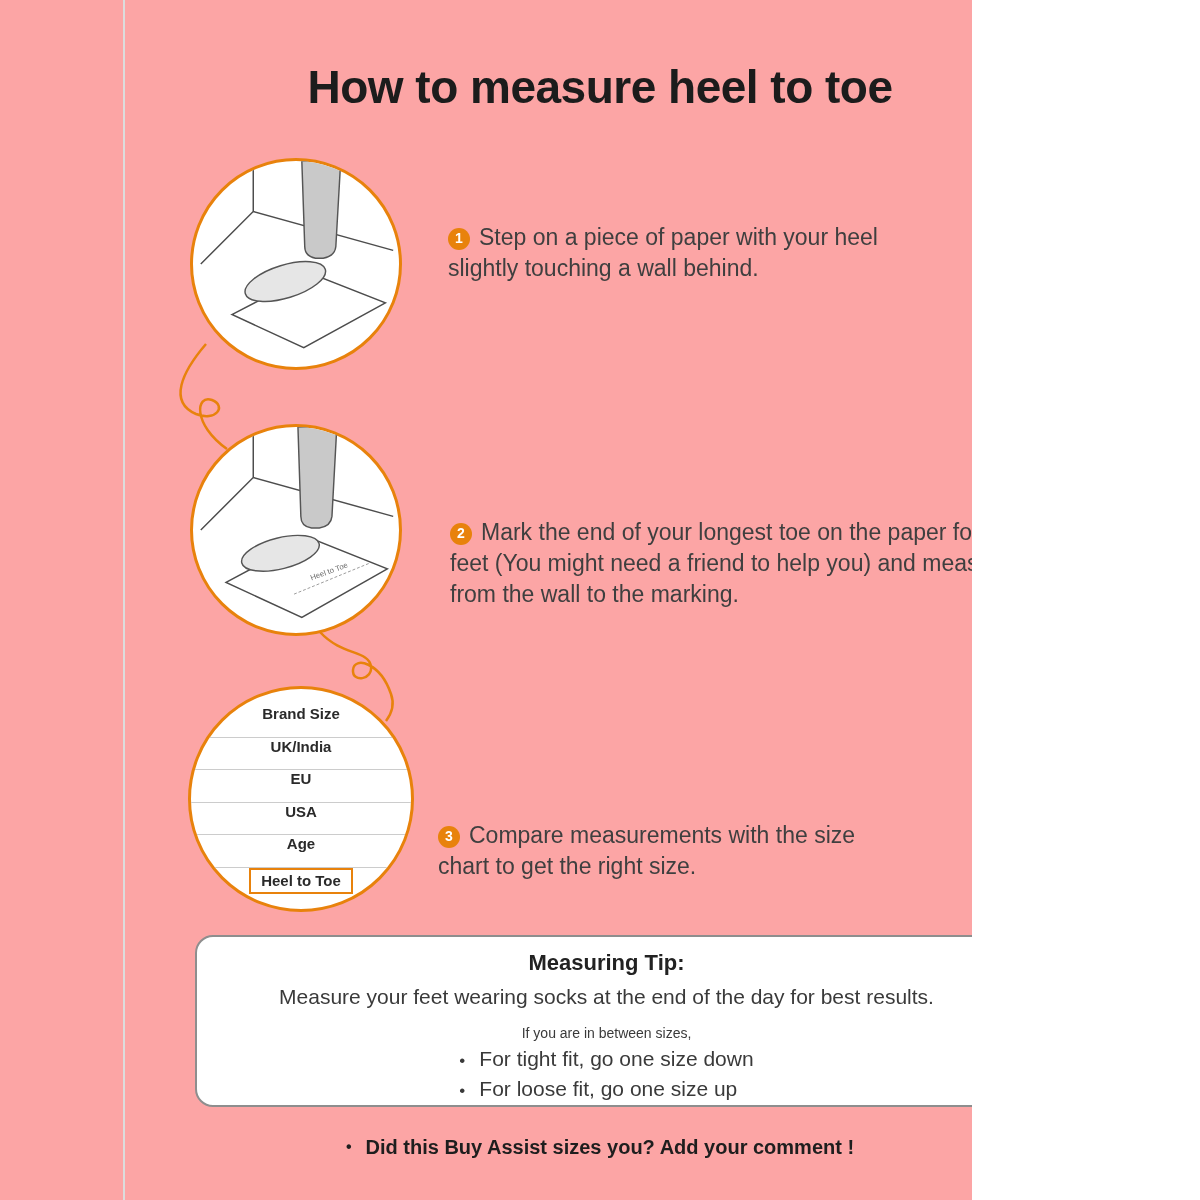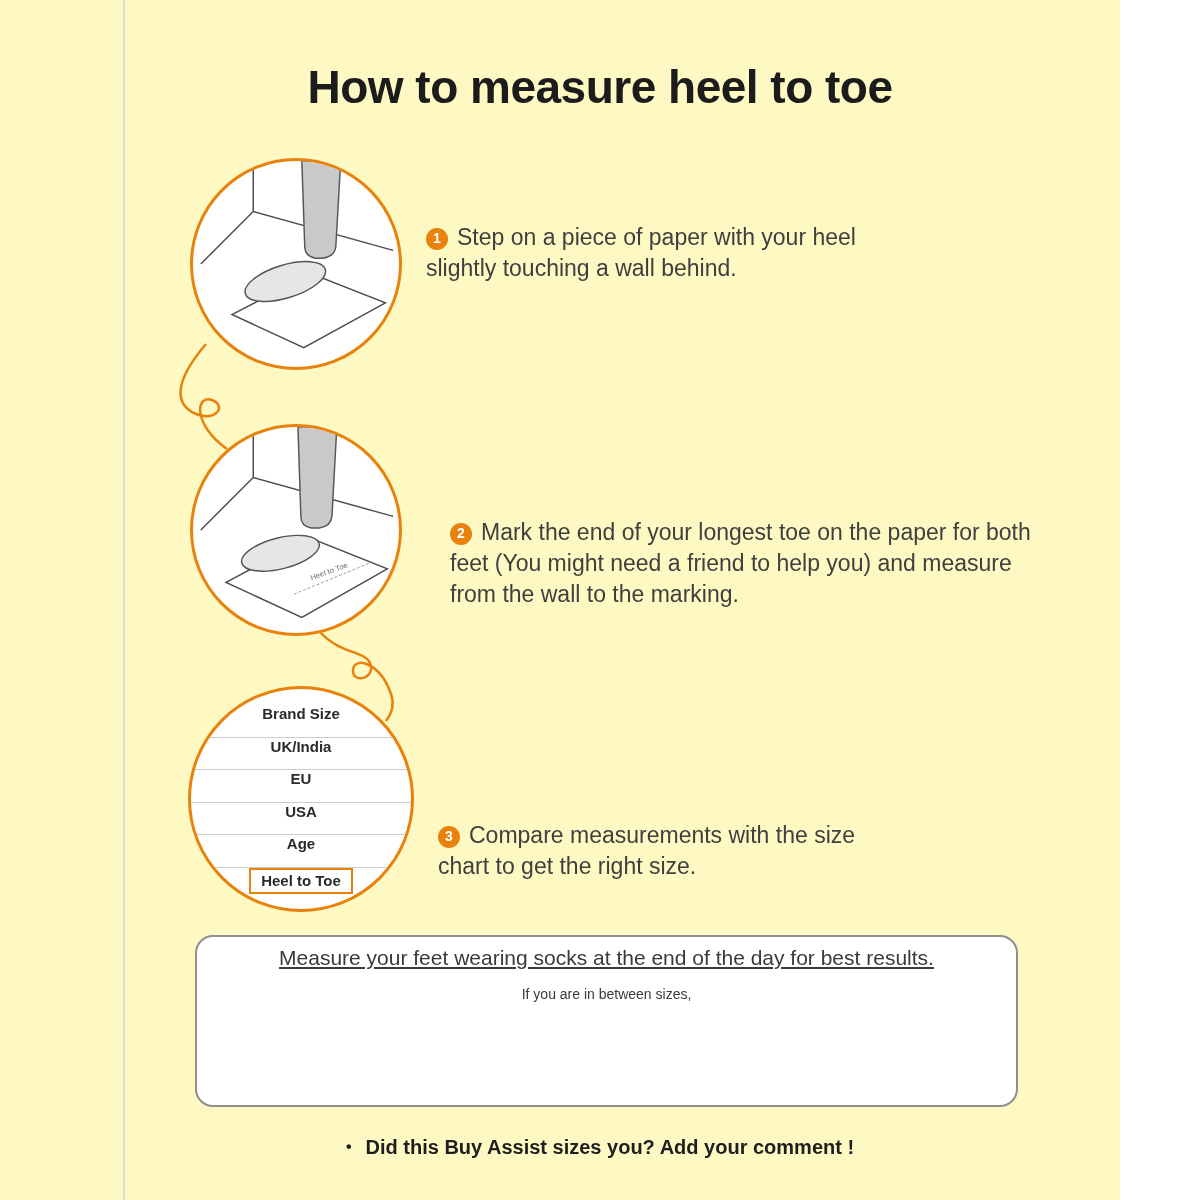--- a/index.html
+++ b/index.html
@@ -1,54 +1,54 @@
 <!DOCTYPE html>
 <html style="--accent: #E8820C;"><head>
 <meta charset="utf-8">
 <style>
   * { margin:0; padding:0; box-sizing:border-box; }
   html,body { width:1200px; height:1200px; background:#fff;
     font-family:"Liberation Sans", sans-serif; color:#3d3d3d; }
-  .canvas { position:absolute; top:0; left:0; width:1120px; height:1200px; background:#fef9c3; overflow:hidden; }
+  .canvas { position:absolute; top:0; left:0; width:972px; height:1200px; background:#fca5a5; overflow:hidden; }
 
   .edge { position:absolute; top:0; bottom:0; width:2px; background:#dcdcdc; }
   .edge.left  { left:123px; }
   .edge.right { left:1120px; }
 
   .title { position:absolute; left:0; top:60px; width:1200px; text-align:center;
     font-size:46px; font-weight:bold; color:#1c1c1c; letter-spacing:-0.5px; }
 
   .circle { position:absolute; border:3px solid var(--accent,#E8820C); border-radius:50%;
     background:#fff; overflow:hidden; }
   .c1 { left:190px; top:158px; width:212px; height:212px; }
   .c2 { left:190px; top:424px; width:212px; height:212px; }
   .c3 { left:188px; top:686px; width:226px; height:226px; }
   .circle svg { display:block; width:100%; height:100%; }
 
   .connectors { position:absolute; left:0; top:0; pointer-events:none; }
   .accent-stroke { stroke:var(--accent,#E8820C); }
 
   .step { position:absolute; font-size:23px; line-height:31px; color:#3f3f3f; }
-  .s1 { left:426px; top:222px; width:482px; }
+  .s1 { left:448px; top:222px; width:482px; }
   .s2 { left:450px; top:487px; width:595px;margin-top:30px; }
   .s3 { left:438px; top:772px; width:450px;margin-top:48px; }
   .badge { display:inline-flex; width:22px; height:22px; border-radius:50%;
     background:var(--accent,#E8820C); color:#fff; font-size:14px; font-weight:bold;
     align-items:center; justify-content:center; margin-right:9px; vertical-align:2px; }
 
   .chart { padding-top:16px; }
   .chart-row { height:32.5px; display:flex; align-items:flex-start; justify-content:center;
     font-size:15px; font-weight:bold; color:#2a2a2a; border-bottom:1px solid #ccc; }
   .chart-row:last-child { border-bottom:none; }
   .hl-box { border:2px solid var(--accent,#E8820C); padding:2px 10px 3px; }
 
   .tipbox { position:absolute; left:195px; top:935px; width:823px; height:172px;
     border:2px solid #8e8e8e; border-radius:18px; background:#fff; text-align:center; }
   .tip-heading { margin-top:13px; font-size:22px; font-weight:bold; color:#222; }
-  .tip-line1 { margin-top:9px; font-size:21px; color:#3a3a3a;text-decoration:underline; }
+  .tip-line1 { margin-top:9px; font-size:21px; color:#3a3a3a; }
   .tip-line2 { margin-top:16px; font-size:14px; color:#3a3a3a; }
   .tip-bullets { display:inline-block; text-align:left; margin-top:4px; }
   .tip-bullet { font-size:21px; line-height:28px; color:#3a3a3a; }
   .tip-bullet::before { content:"•"; margin-right:14px; font-size:17px; }
 
   .footer { position:absolute; left:0; top:1136px; width:1200px; text-align:center;
     font-size:20px; font-weight:bold; color:#1e1e1e; }
   .footer::before { content:"•"; margin-right:14px; font-size:16px; vertical-align:2px; }
 
   .illus-label { font-size:8px; fill:#6c6c6c; }
@@ -123,19 +123,24 @@
 
   <div class="step s2">
     <span class="badge">2</span><span>Mark the end of your longest toe on the paper for both feet (You might need a friend to help you) and measure from the wall to the marking.</span>
   </div>
 
   <div class="step s3">
     <span class="badge">3</span><span>Compare measurements with the size chart to get the right size.</span>
   </div>
 
   <div class="tipbox">
+    <div class="tip-heading">Measuring Tip:</div>
     <div class="tip-line1">Measure your feet wearing socks at the end of the day for best results.</div>
     <div class="tip-line2">If you are in between sizes,</div>
+    <div class="tip-bullets">
+      <div class="tip-bullet">For tight fit, go one size down</div>
+      <div class="tip-bullet">For loose fit, go one size up</div>
+    </div>
   </div>
 
   <div class="footer">Did this Buy Assist sizes you? Add your comment !</div>
 
 </div>
 
 </body></html>

